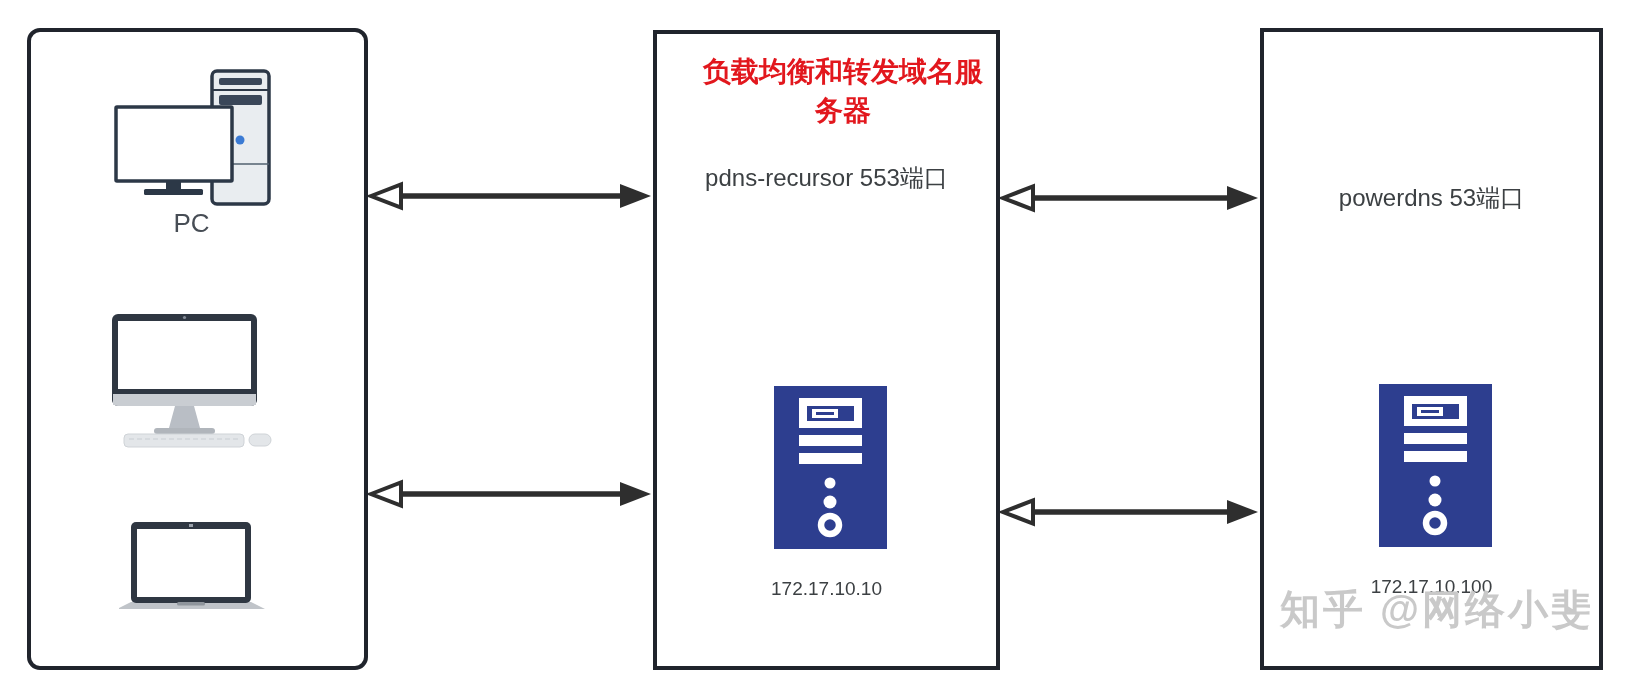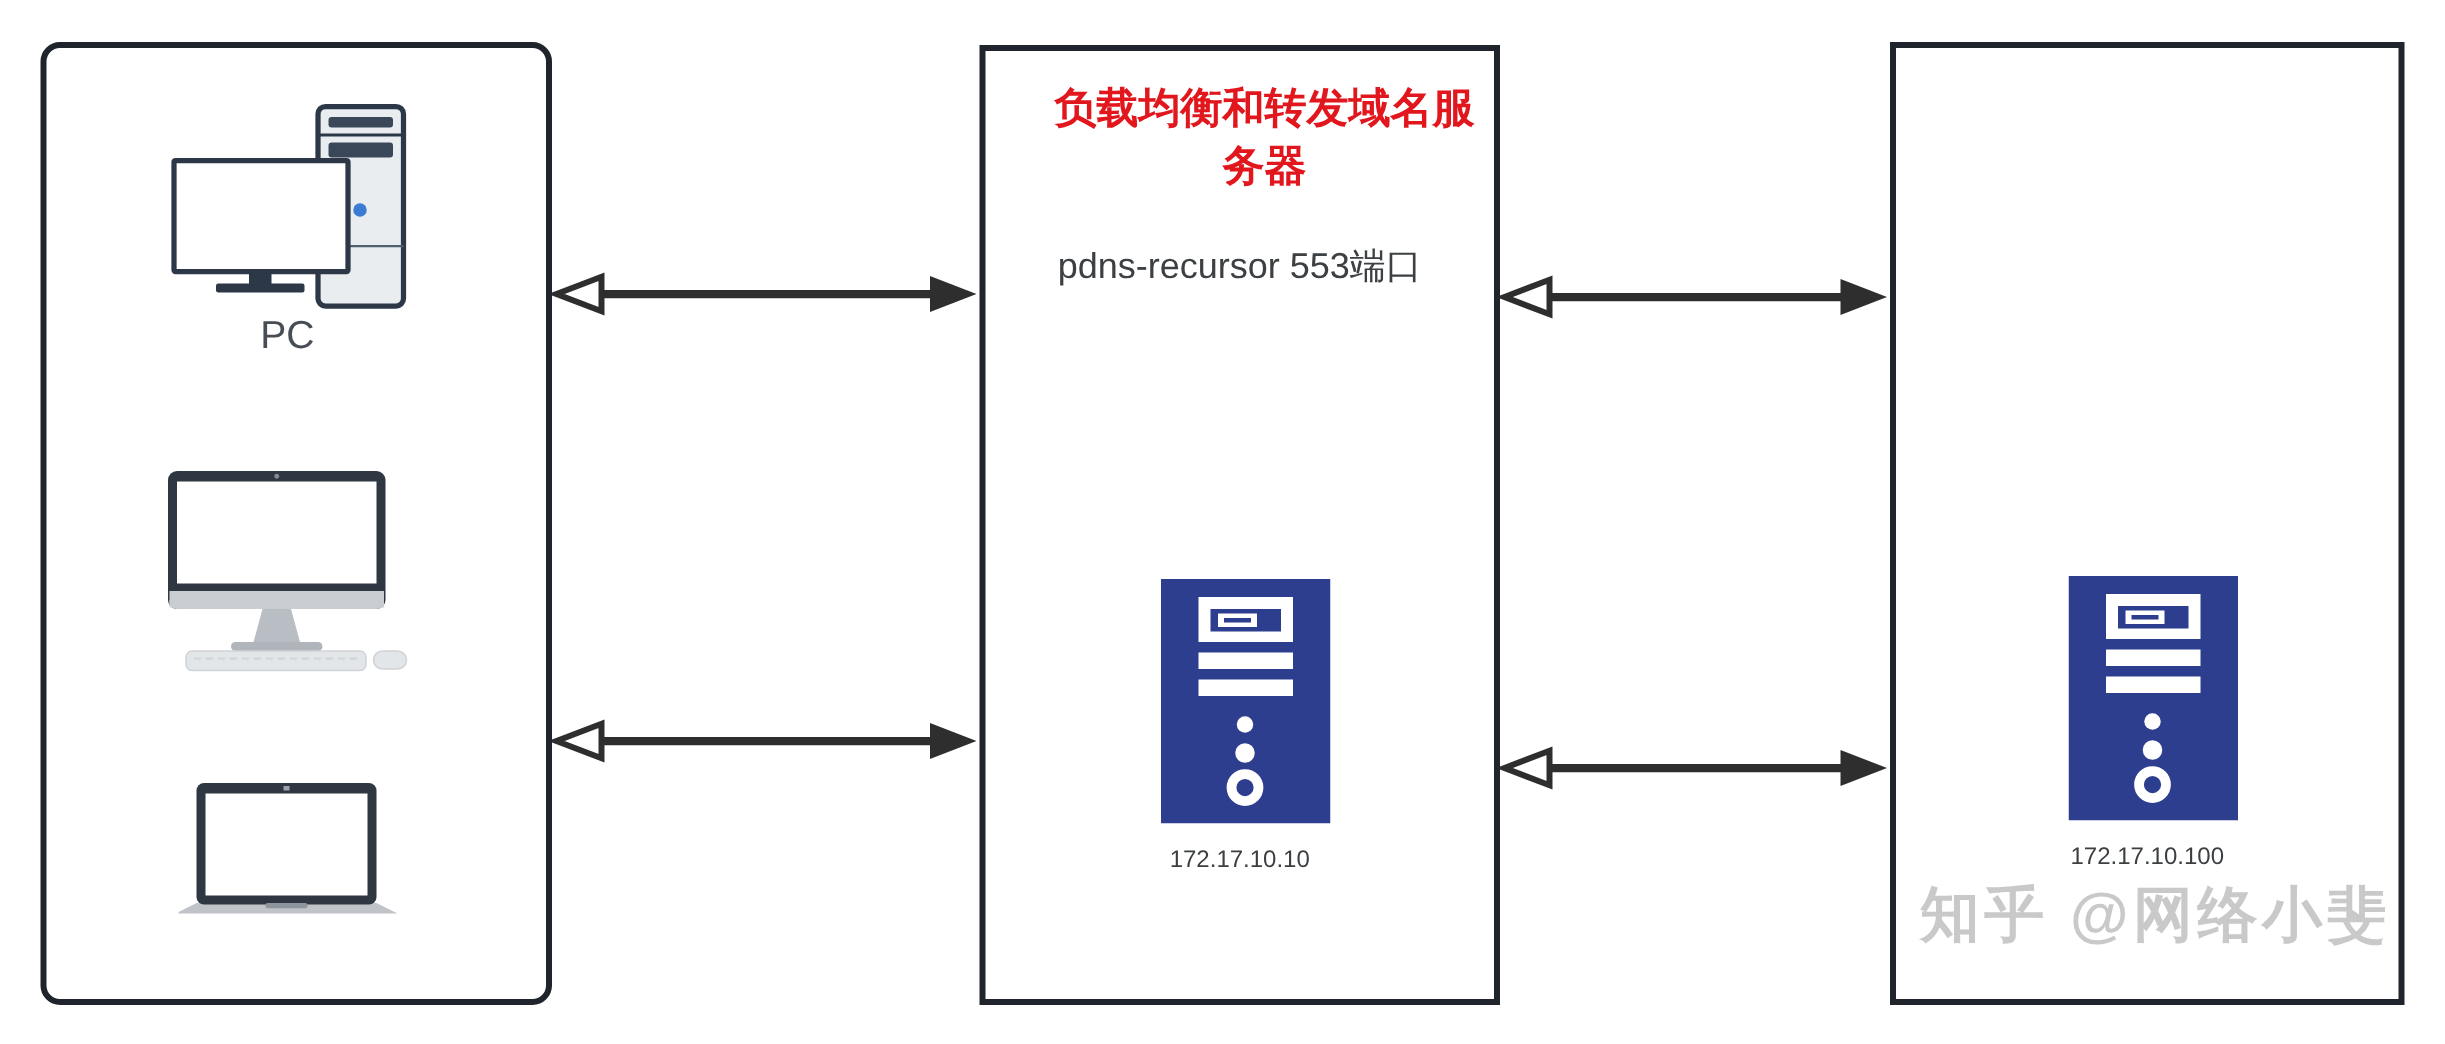--- a/index.html
+++ b/index.html
@@ -24,22 +24,22 @@
   .services{
     position:absolute;left:0;right:0;text-align:center;
     color:var(--text-dark,#3c4043);font-size:24px;line-height:36px;
   }
   #middle-box .services{top:126px;}
   #right-box .services{top:148px;}
   .server-icon{position:absolute;top:352px;}
   #middle-box .server-icon{left:117px;}
   #right-box .server-icon{left:115px;}
   .ip-label{
-    position:absolute;left:0;right:0;top:531px;text-align:center;
-    color:var(--text-dark,#3c4043);font-size:16px;
+    position:absolute;left:0;right:0;top:544px;text-align:center;
+    color:var(--text-dark,#3c4043);font-size:19px;
   }
   .arrow{position:absolute;height:30px;}
   #arrow-left-top{left:368px;top:181px;}
   #arrow-left-bottom{left:368px;top:479px;}
   #arrow-right-top{left:1000px;top:183px;}
   #arrow-right-bottom{left:1000px;top:497px;}
   .pc-icon-group{position:absolute;left:78px;top:36px;}
   .pc-label{
     position:absolute;left:78px;top:176px;width:165px;text-align:center;
     color:var(--label-gray,#474d55);font-size:26px;
@@ -111,20 +111,23 @@
       <rect x="25" y="49" width="63" height="11" fill="#ffffff"></rect>
       <rect x="25" y="67" width="63" height="11" fill="#ffffff"></rect>
       <circle cx="56" cy="97" r="5.5" fill="#ffffff"></circle>
       <circle cx="56" cy="116" r="6.5" fill="#ffffff"></circle>
       <circle cx="56" cy="139" r="9" fill="none" stroke="#ffffff" stroke-width="6.5"></circle>
     </svg>
     <div class="ip-label">172.17.10.10</div>
   </div>
 
   <div class="box" id="right-box">
+    <div class="services">
+      <div>powerdns 53端口</div>
+    </div>
     <svg class="server-icon" width="113" height="163" viewBox="0 0 113 163">
       <rect x="0" y="0" width="113" height="163" fill="var(--server-blue,#2d3e8f)"></rect>
       <rect x="25" y="12" width="63" height="30" fill="#ffffff"></rect>
       <rect x="33" y="20" width="47" height="15" fill="var(--server-blue,#2d3e8f)"></rect>
       <rect x="38" y="23" width="26" height="9" fill="#ffffff"></rect>
       <rect x="42" y="26" width="18" height="3" fill="var(--server-blue,#2d3e8f)"></rect>
       <rect x="25" y="49" width="63" height="11" fill="#ffffff"></rect>
       <rect x="25" y="67" width="63" height="11" fill="#ffffff"></rect>
       <circle cx="56" cy="97" r="5.5" fill="#ffffff"></circle>
       <circle cx="56" cy="116" r="6.5" fill="#ffffff"></circle>

